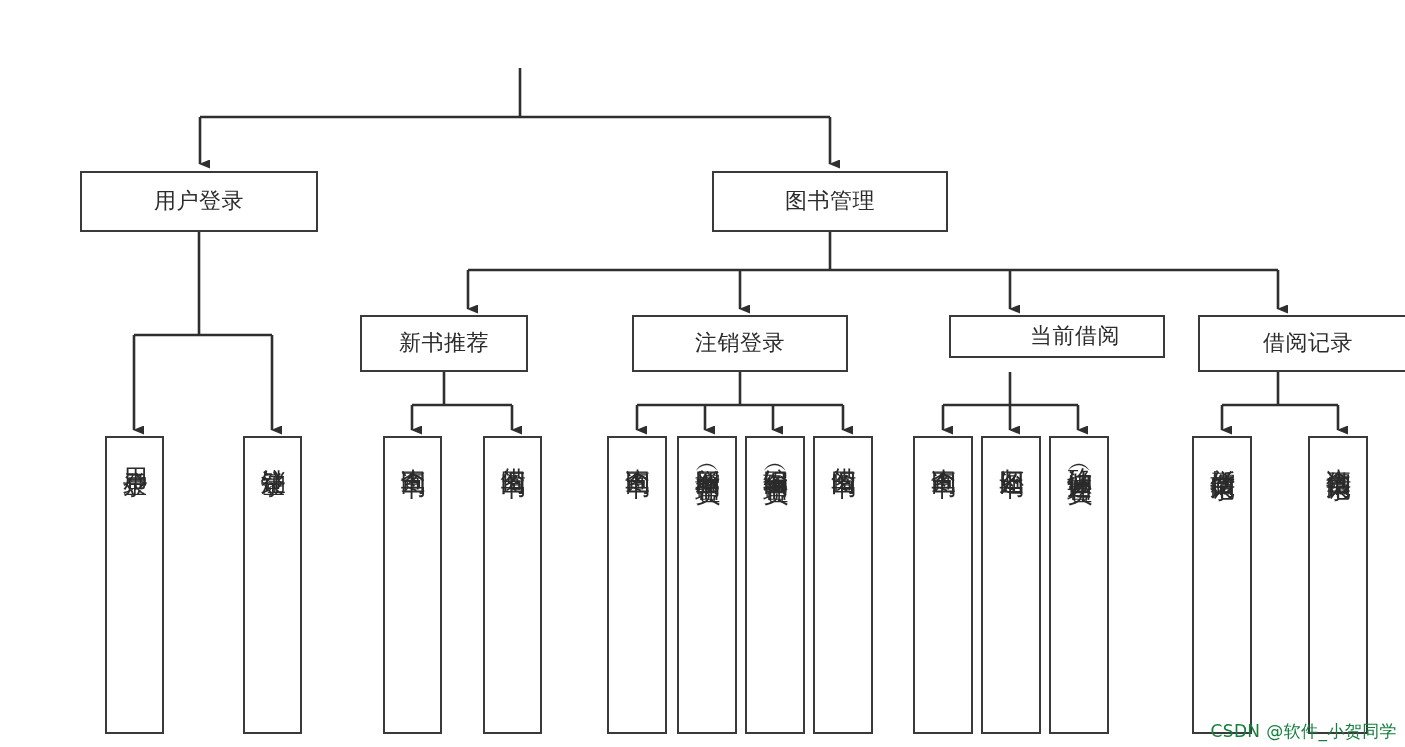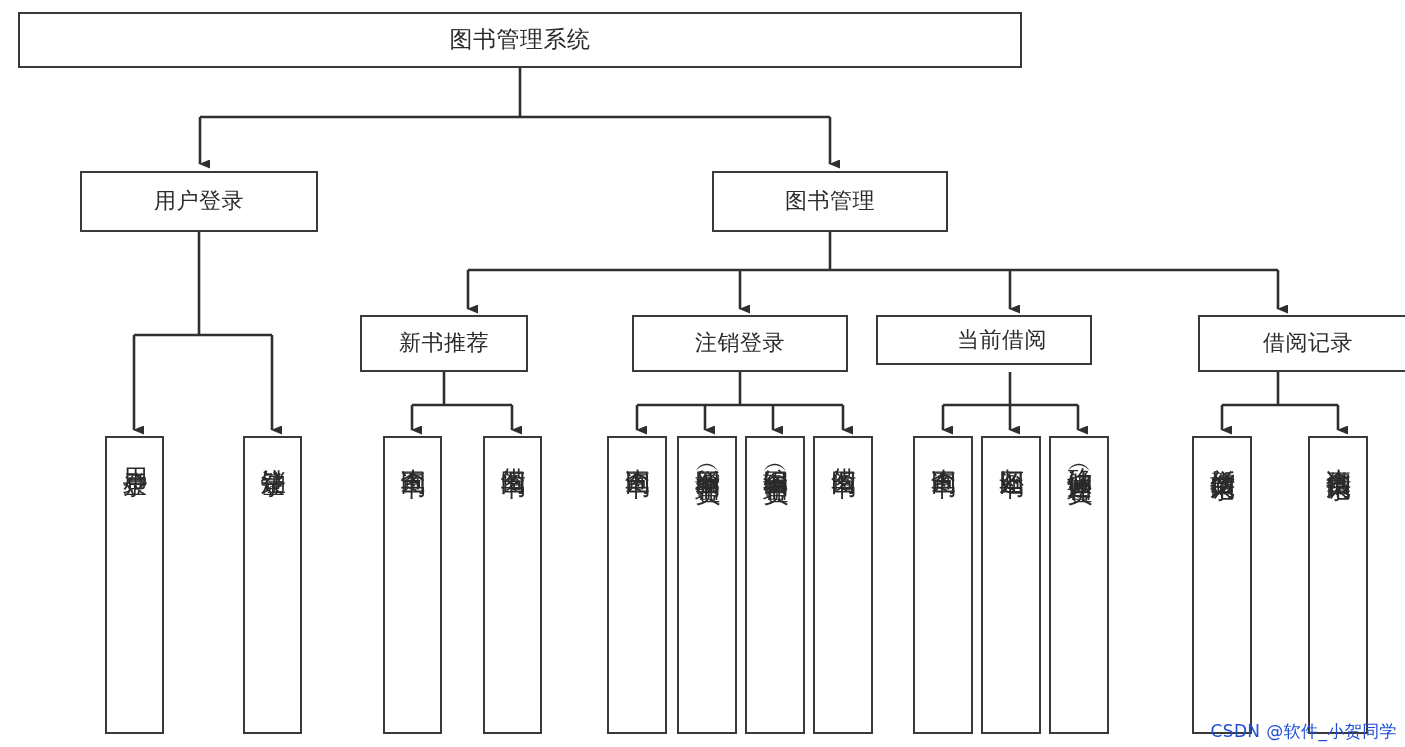--- a/index.html
+++ b/index.html
@@ -39,21 +39,21 @@
     text-orientation:upright;
     font-size:25px;
     line-height:1.06;
     letter-spacing:2px;
     white-space:nowrap;
   }
   .watermark{
     position:absolute;
     right:8px;bottom:4px;
     font-size:17px;
-    color:#1d4ed8;
+    color:#15803d;
     white-space:nowrap;
     letter-spacing:0.4px;
   }
 </style>
 </head>
 <body>
 
 <div id="diagram">
 
   <svg id="wires" viewBox="0 0 1405 747" xmlns="http://www.w3.org/2000/svg">
@@ -99,38 +99,35 @@
       <path d="M1010,405 L1010,430" marker-end="url(#arw)"></path>
       <path d="M1078,405 L1078,430" marker-end="url(#arw)"></path>
 
       <path d="M1278,372 L1278,405"></path>
       <path d="M1222,405 L1338,405"></path>
       <path d="M1222,405 L1222,430" marker-end="url(#arw)"></path>
       <path d="M1338,405 L1338,430" marker-end="url(#arw)"></path>
     </g>
   </svg>
 
-  <div class="node root" style="left:18px;top:12px;width:1004px;height:56px;">
-    <span class="lbl">图书管理系统</span>
-  </div>
 
   <div class="node mid" style="left:80px;top:171px;width:238px;height:61px;">
     <span class="lbl">用户登录</span>
   </div>
   <div class="node mid" style="left:360px;top:315px;width:168px;height:57px;">
     <span class="lbl">新书推荐</span>
   </div>
 
   <div class="node mid" style="left:712px;top:171px;width:236px;height:61px;">
     <span class="lbl">图书管理</span>
   </div>
   <div class="node mid" style="left:632px;top:315px;width:216px;height:57px;">
     <span class="lbl">注销登录</span>
   </div>
-  <div class="node mid" style="left:876px;top:315px;width:216px;height:50px;padding-left:36px;">
+  <div class="node mid" style="left:949px;top:315px;width:216px;height:43px;padding-left:36px;">
     <span class="lbl">当前借阅</span>
   </div>
   <div class="node mid" style="left:1198px;top:315px;width:220px;height:57px;">
     <span class="lbl">借阅记录</span>
   </div>
 
   <div class="node leaf" style="left:105px;top:436px;width:59px;height:298px;">
     <span class="lbl">用户登录</span>
   </div>
   <div class="node leaf" style="left:243px;top:436px;width:59px;height:298px;">

